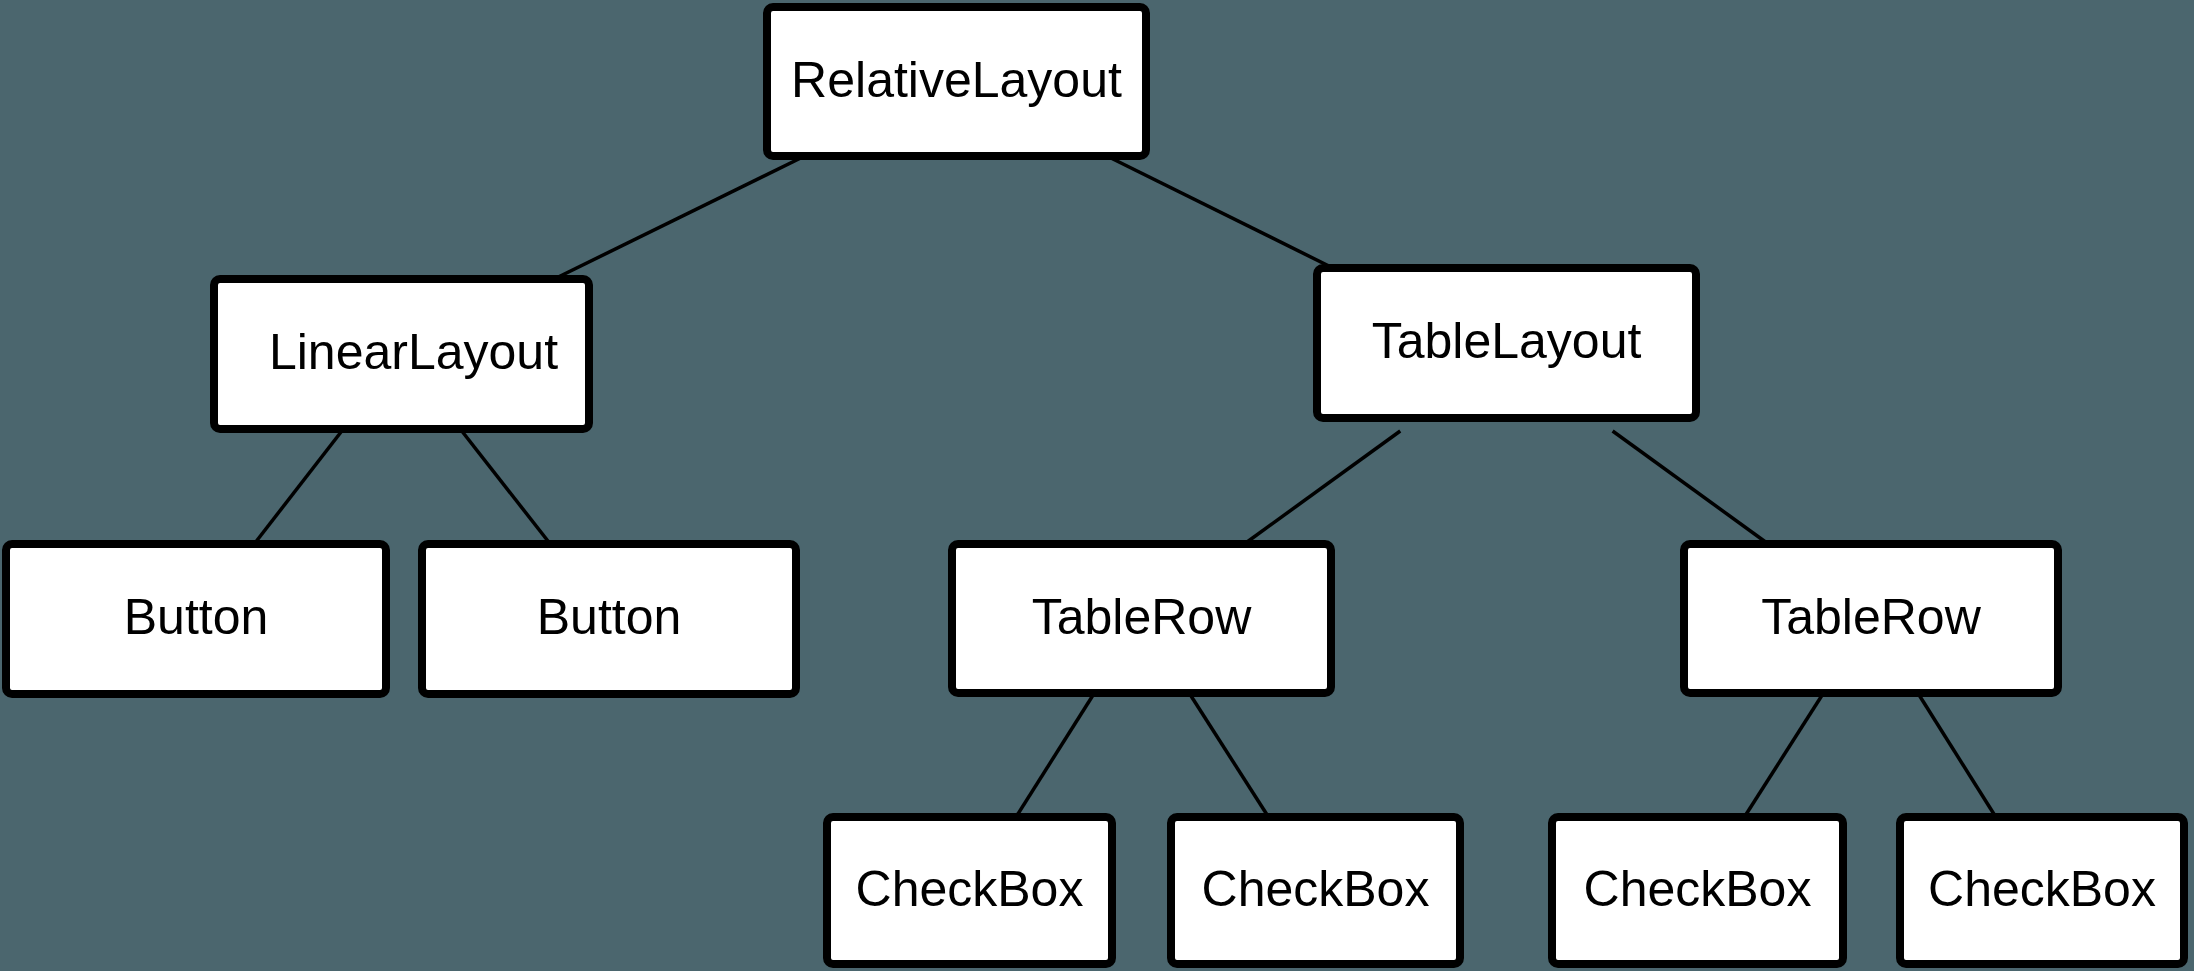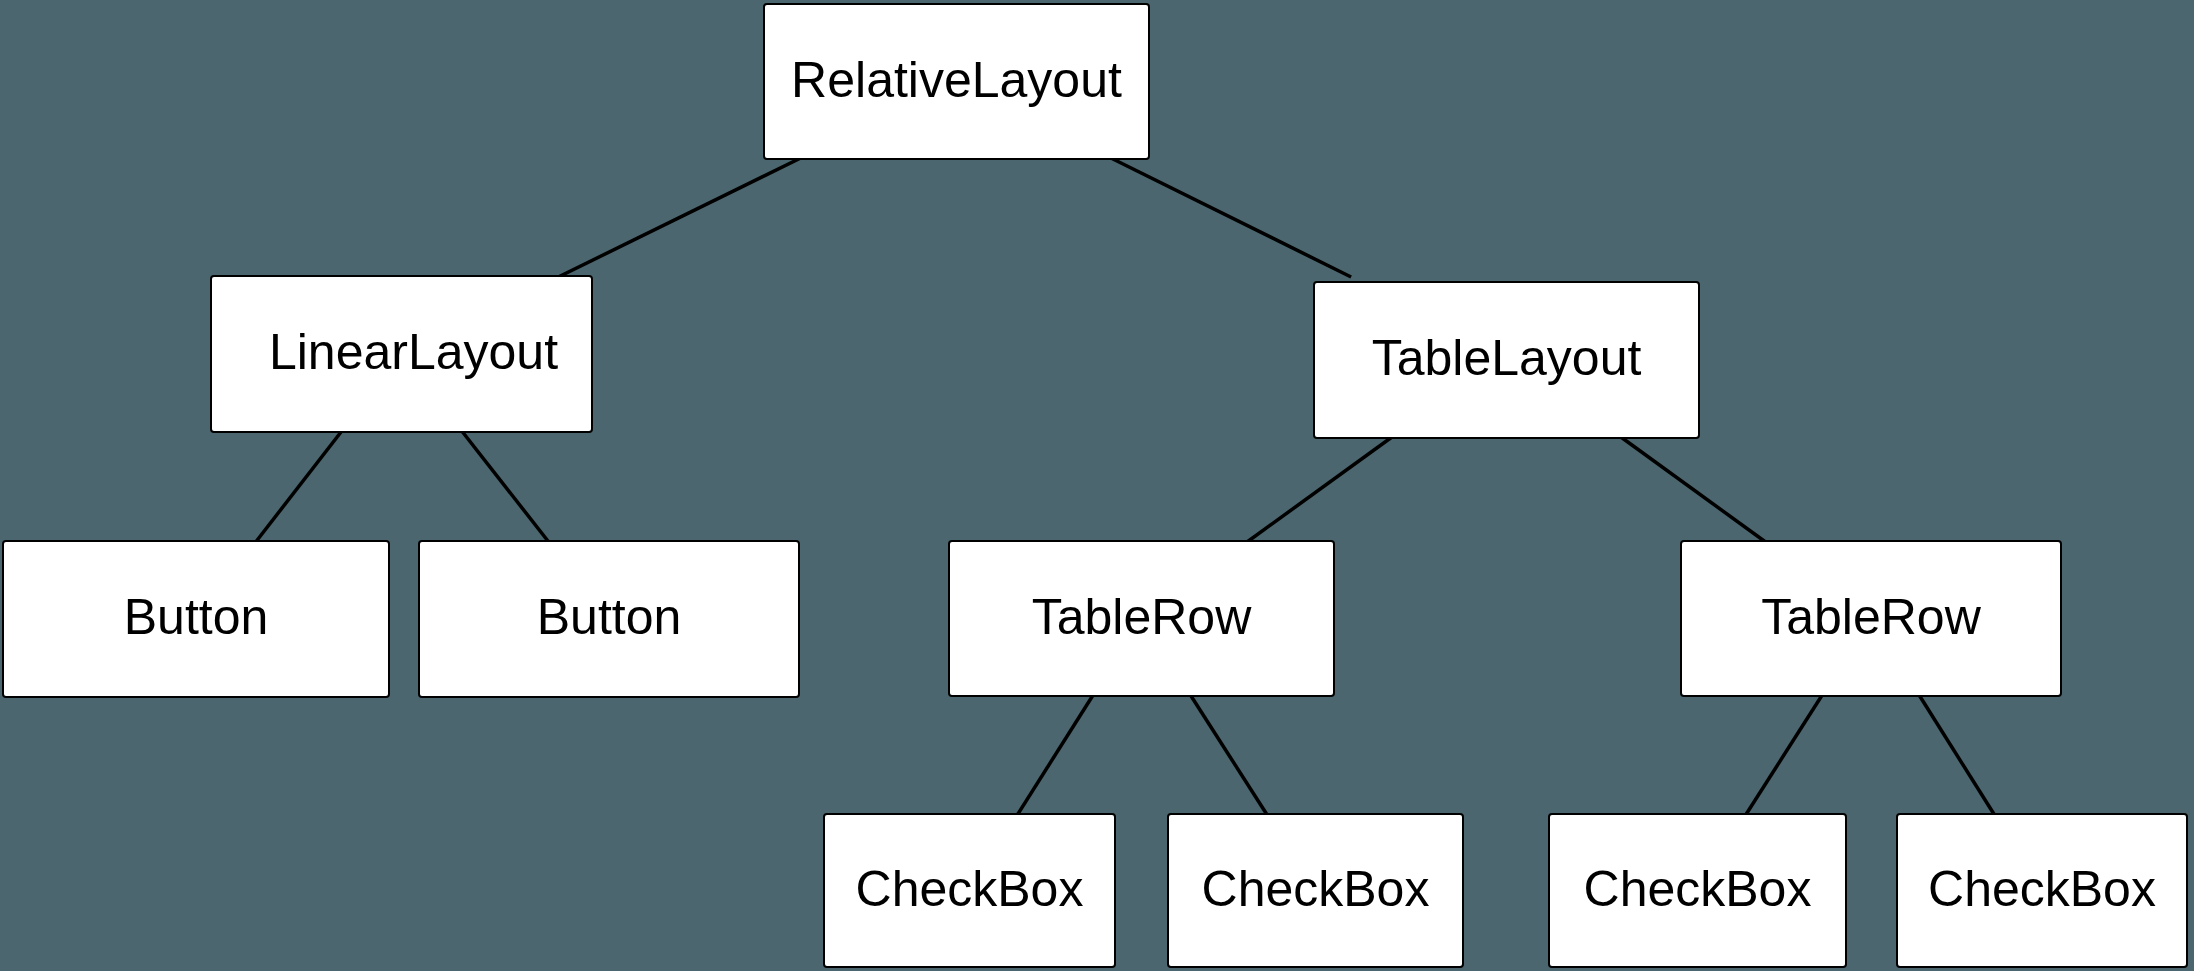--- a/index.html
+++ b/index.html
@@ -20,37 +20,37 @@
     left: 0;
     top: 0;
     width: 2194px;
     height: 971px;
     display: block;
   }
   .node {
     position: absolute;
     box-sizing: border-box;
     background: #ffffff;
-    border: 2px solid #0ea5e9;
-    border-radius: 4px;
+    border: 8px solid #0ea5e9;
+    border-radius: 10px;
     display: flex;
     align-items: center;
     justify-content: center;
   }
   .node-label {
     font-size: 50px;
     color: #000000;
     white-space: nowrap;
     line-height: 1;
     padding-bottom: 4px;
   }
   
   #relative-layout { left: 763px;  top: 3px;   width: 387px; height: 157px; }
   #linear-layout   { left: 210px;  top: 275px; width: 383px; height: 158px; }
-  #table-layout    { left: 1313px; top: 281px; width: 387px; height: 158px; }
+  #table-layout    { left: 1313px; top: 264px; width: 387px; height: 158px; }
   #button-1        { left: 2px;    top: 540px; width: 388px; height: 158px; }
   #button-2        { left: 418px;  top: 540px; width: 382px; height: 158px; }
   #table-row-1     { left: 948px;  top: 540px; width: 387px; height: 157px; }
   #table-row-2     { left: 1680px; top: 540px; width: 382px; height: 157px; }
   #checkbox-1      { left: 823px;  top: 813px; width: 293px; height: 155px; }
   #checkbox-2      { left: 1167px; top: 813px; width: 297px; height: 155px; }
   #checkbox-3      { left: 1548px; top: 813px; width: 299px; height: 155px; }
   #checkbox-4      { left: 1896px; top: 813px; width: 292px; height: 155px; }
 </style>
 </head>

